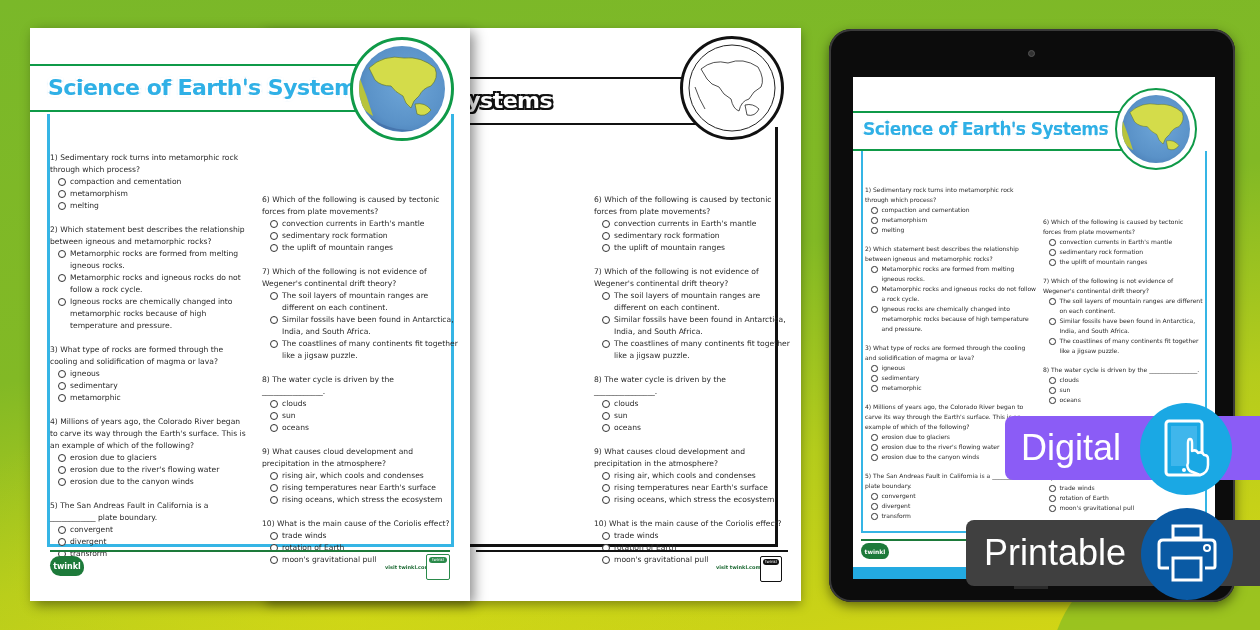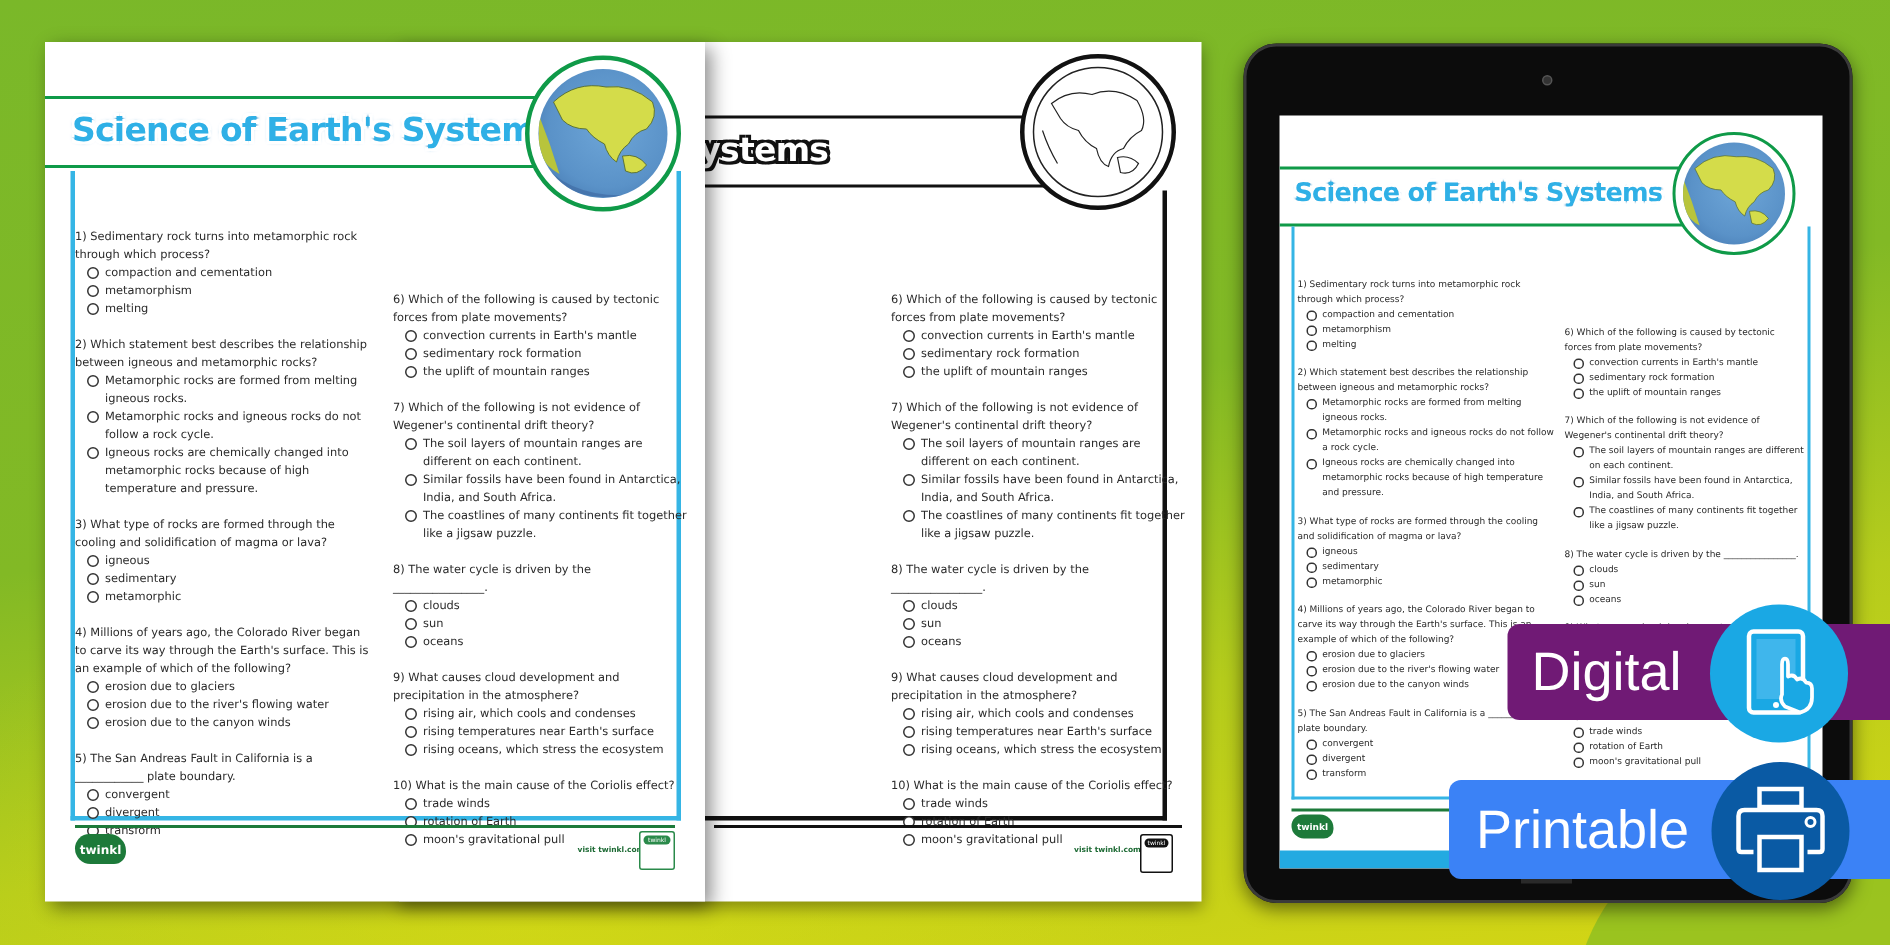--- a/index.html
+++ b/index.html
@@ -89,22 +89,22 @@
   .tablet .col { font-size: 6px; line-height: 10px; }
   .tablet .q { margin-bottom: 9px; }
   .tablet .radio { width: 6.5px; height: 6.5px; margin-top: 2px; }
   .tablet .opt { padding-left: 6px; }
 
   
   .tag {
     position: absolute; color: #fff; font-family: "Liberation Sans", sans-serif;
     display: flex; align-items: center;
   }
-  .tag-digital { left: 1005px; top: 416px; width: 255px; height: 64px; background: #701a75; border-radius: 8px 0 0 8px; font-size: 36px; padding-left: 16px; }
-  .tag-printable { left: 966px; top: 520px; width: 294px; height: 66px; background: #3b82f6; border-radius: 8px 0 0 8px; font-size: 36px; padding-left: 18px; }
+  .tag-digital { left: 1005px; top: 416px; width: 255px; height: 64px; background: #8b5cf6; border-radius: 8px 0 0 8px; font-size: 36px; padding-left: 16px; }
+  .tag-printable { left: 966px; top: 520px; width: 294px; height: 66px; background: #404040; border-radius: 8px 0 0 8px; font-size: 36px; padding-left: 18px; }
   .tag-circle {
     position: absolute; border-radius: 50%; display: flex; align-items: center; justify-content: center;
   }
   .circle-digital { left: 1140px; top: 403px; width: 92px; height: 92px; background: #1aa8e4; }
   .circle-printable { left: 1141px; top: 508px; width: 92px; height: 92px; background: #0a5aa4; }
 </style>
 </head>
 <body>
 
 <div class="bg-swoosh"></div>

